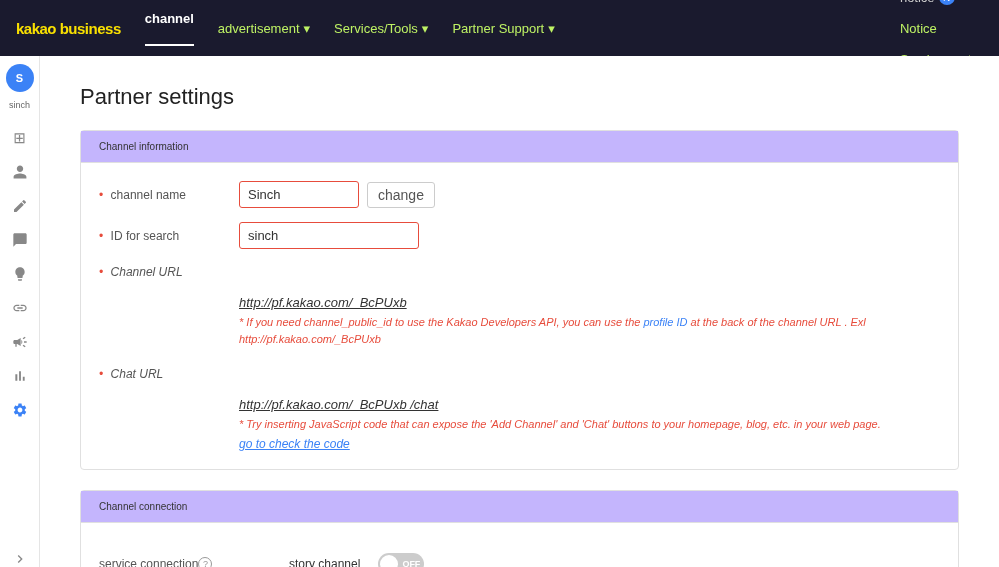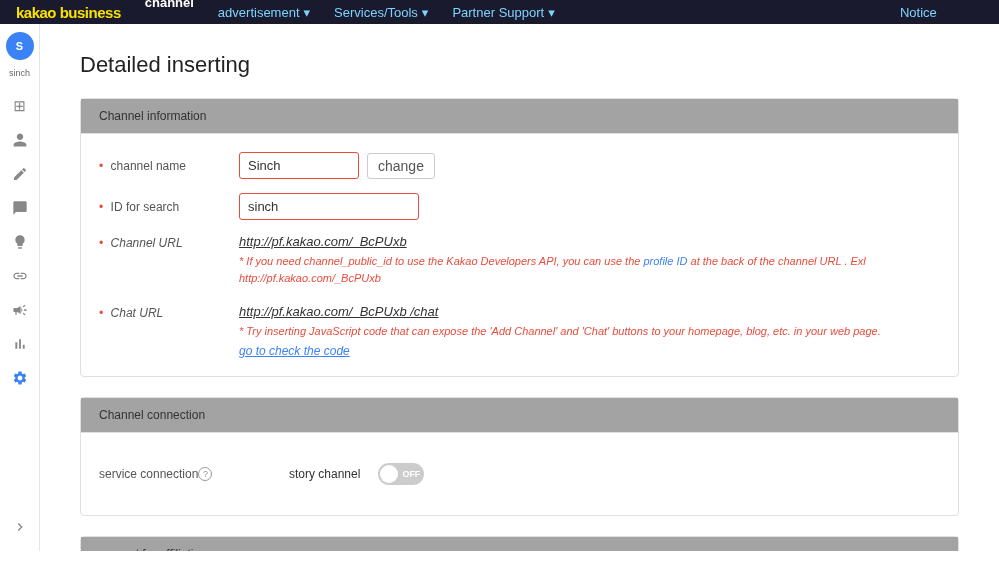--- a/index.html
+++ b/index.html
@@ -1,29 +1,29 @@
 <!DOCTYPE html>
 <html><head>
   <meta charset="utf-8">
   <style>
     * { box-sizing: border-box; margin: 0; padding: 0; }
     body { font-family: -apple-system, BlinkMacSystemFont, 'Segoe UI', sans-serif; font-size: 13px; color: #333; background: #fff; }
 
     
     .top-nav {
       background: #1a1a2e;
-      height: 24px;
+      height: 56px;
       display: flex;
       align-items: center;
       padding: 0 16px;
       justify-content: space-between;
     }
     .top-nav-left { display: flex; align-items: center; gap: 24px; }
     .brand { color: #f9e000; font-weight: 700; font-size: 15px; letter-spacing: -0.5px; }
-    .nav-item { color: #7dd3fc; font-size: 13px; cursor: pointer; display: flex; align-items: center; gap: 4px; }
+    .nav-item { color: #bef264; font-size: 13px; cursor: pointer; display: flex; align-items: center; gap: 4px; }
     .nav-item.active { color: #fff; font-weight: 600; border-bottom: 2px solid #fff; padding-bottom: 18px; }
     .top-nav-right { display: flex; align-items: flex-start; gap: 16px; flex-direction: column; }
     .notice-btn { color: #ccc; font-size: 13px; display: flex; align-items: center; gap: 4px; }
     .notice-badge { background: #3b82f6; color: #fff; border-radius: 50%; width: 16px; height: 16px; font-size: 10px; display: flex; align-items: center; justify-content: center; }
 
     
     .app-layout { display: flex; height: calc(100vh - 40px); }
 
     
     .sidebar {
@@ -58,23 +58,23 @@
       flex: 1;
       overflow-y: auto;
       padding: 28px 40px 40px 40px;
       background: #fff;
     }
     .page-title { font-size: 22px; font-weight: 400; color: #222; margin-bottom: 20px; }
 
     
     .section { border: 1px solid #e0e0e0; border-radius: 4px; margin-bottom: 20px; }
     .section-header {
-      background: #a3a3a3;
+      background: #c4b5fd;
       padding: 10px 18px;
-      font-size: 12px;
+      font-size: 10px;
       font-weight: 500;
       color: #333;
       border-bottom: 1px solid #e0e0e0;
     }
     .section-body { padding: 18px 18px; }
 
     
     .form-row {
       display: flex;
       align-items: center;
@@ -102,21 +102,21 @@
     .change-btn {
       background: #fff;
       border: 1px solid #ccc;
       border-radius: 3px;
       padding: 4px 10px;
       font-size: 14px;
       color: #555;
       cursor: pointer;
     }
 
-    .form-value { font-size: 13px; color: #333; }
+    .form-value { font-size: 13px; color: #333; margin-top: 32px; }
     .form-note { font-size: 11px; color: #e74c3c; margin-top: 4px; line-height: 1.5; }
     .form-note a { color: #3b82f6; text-decoration: none; font-weight: 500; }
     .form-link { color: #3b82f6; font-size: 12px; text-decoration: underline; cursor: pointer; display: inline-block; margin-top: 4px; }
 
     .form-col { display: flex; flex-direction: column; }
 
     
     .url-row { margin-bottom: 18px; }
     .url-row:last-child { margin-bottom: 0; }
     .url-row-content { display: flex; align-items: flex-start; font-style: italic; }
@@ -228,21 +228,21 @@
     <div class="sidebar-bottom">
       <div class="sidebar-icon">
         <svg width="16" height="16" viewBox="0 0 24 24" fill="#888">
             <path d="M10 6L8.59 7.41 13.17 12l-4.58 4.59L10 18l6-6z"></path>
           </svg>
       </div>
     </div>
   </aside>
 
   <main class="main-content">
-    <h1 class="page-title">Detailed inserting</h1>
+    <h1 class="page-title">Partner settings</h1>
 
     <div class="section">
       <div class="section-header">Channel information</div>
       <div class="section-body">
 
         <div class="form-row">
           <div class="form-label">
             <span class="required">•</span>
             <span>channel name</span>
           </div>

